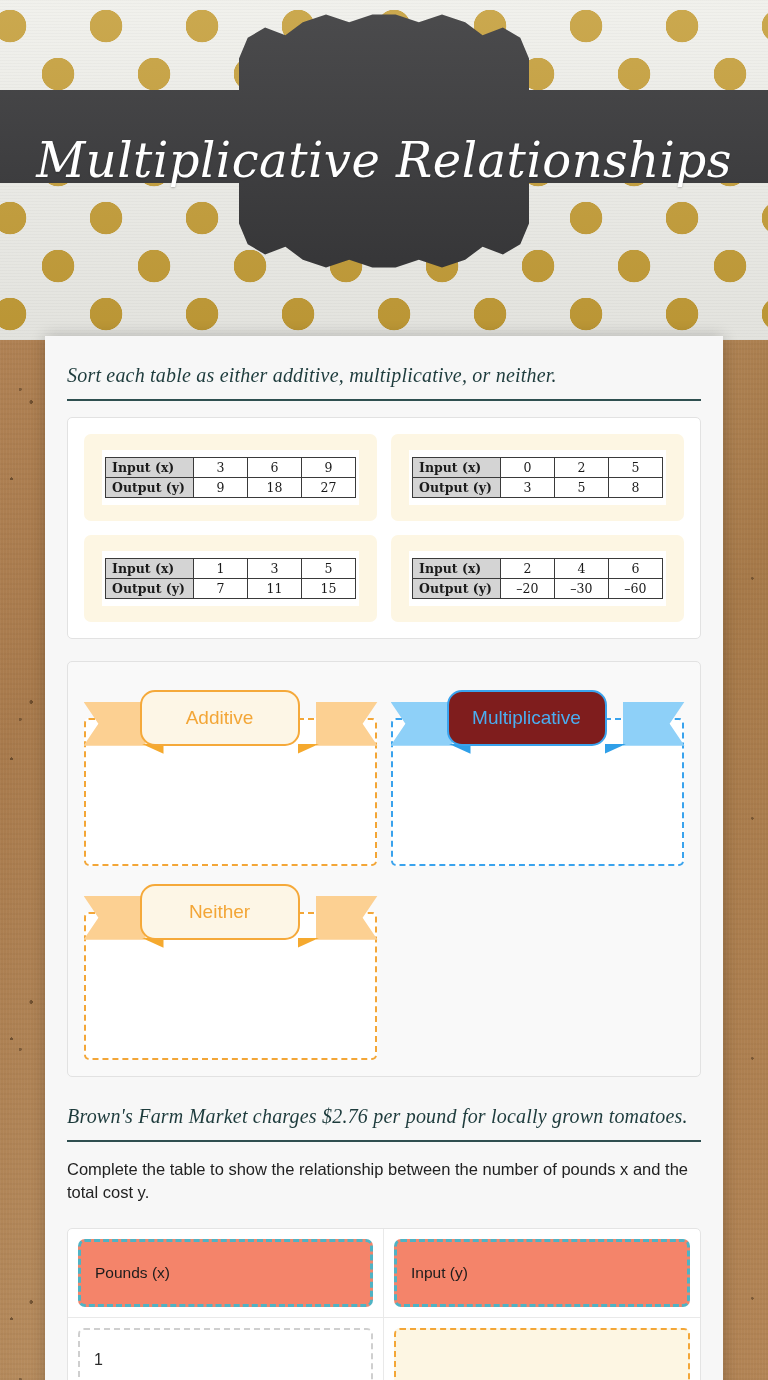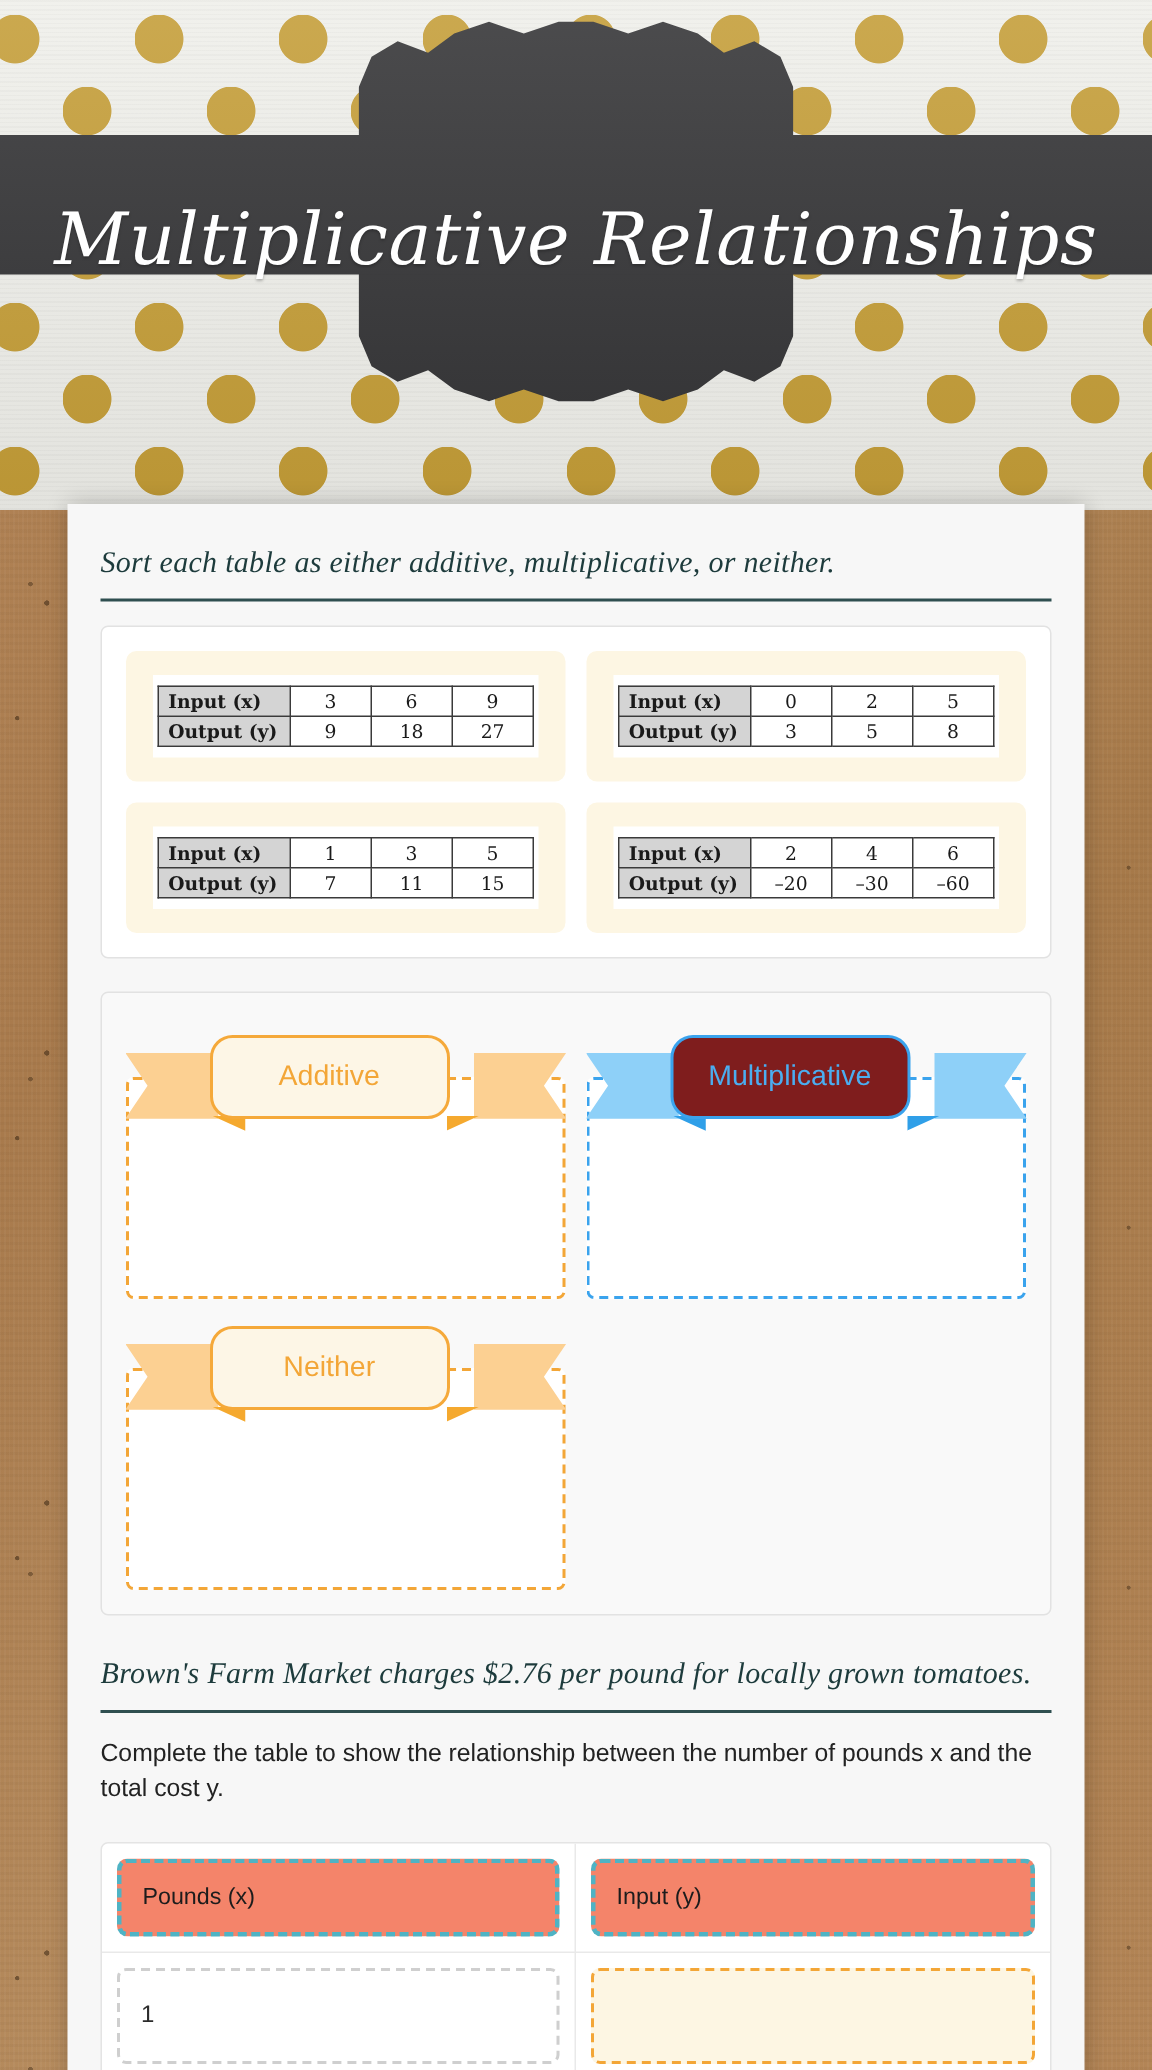--- a/index.html
+++ b/index.html
@@ -279,21 +279,21 @@
     padding: 10px;
     border-right: 1px solid #e9e9e9;
     border-bottom: 1px solid #e9e9e9;
   }
   .bcell:last-child { border-right: none; }
 
   .hdrchip {
     background: #f4846a;
     border: 3px dashed #4fb3c4;
     border-radius: 7px;
-    height: 52px;
+    height: 68px;
     display: flex;
     align-items: center;
     padding-left: 14px;
     font-size: 15.5px;
     color: #1c1c1c;
   }
   .inputchip {
     background: #fff;
     border: 2px dashed #cfcfcf;
     border-radius: 6px;

